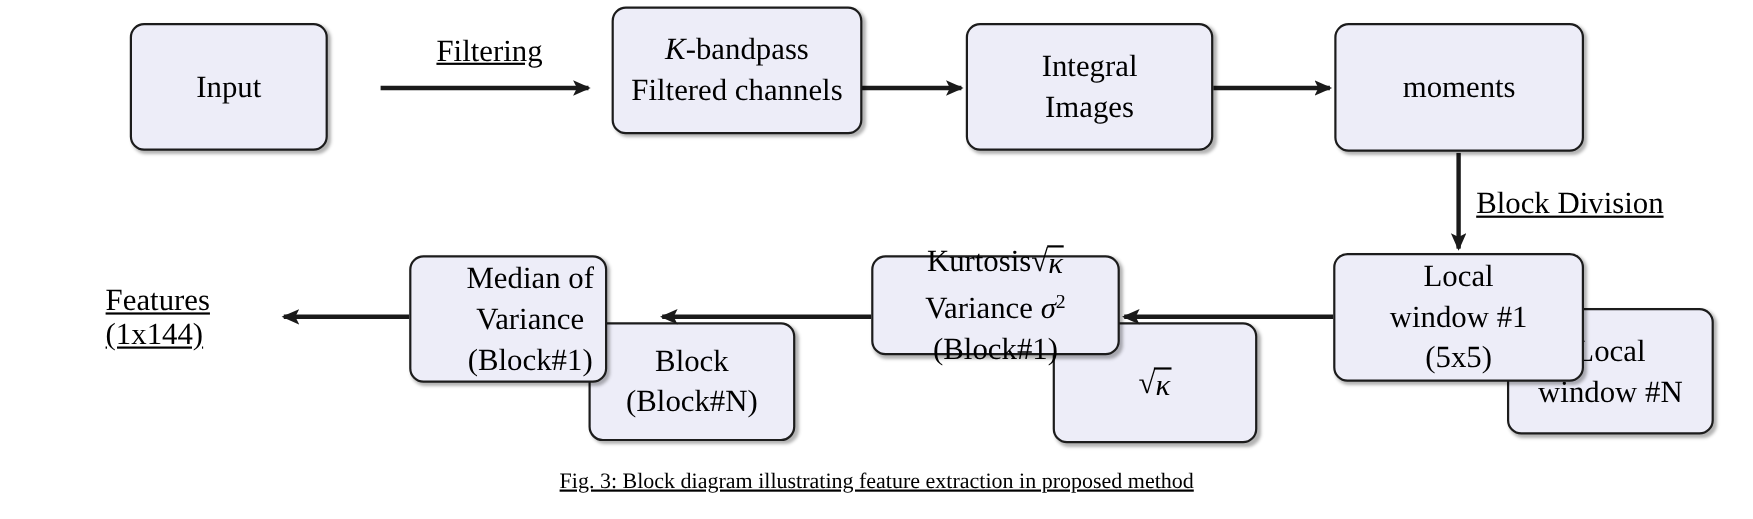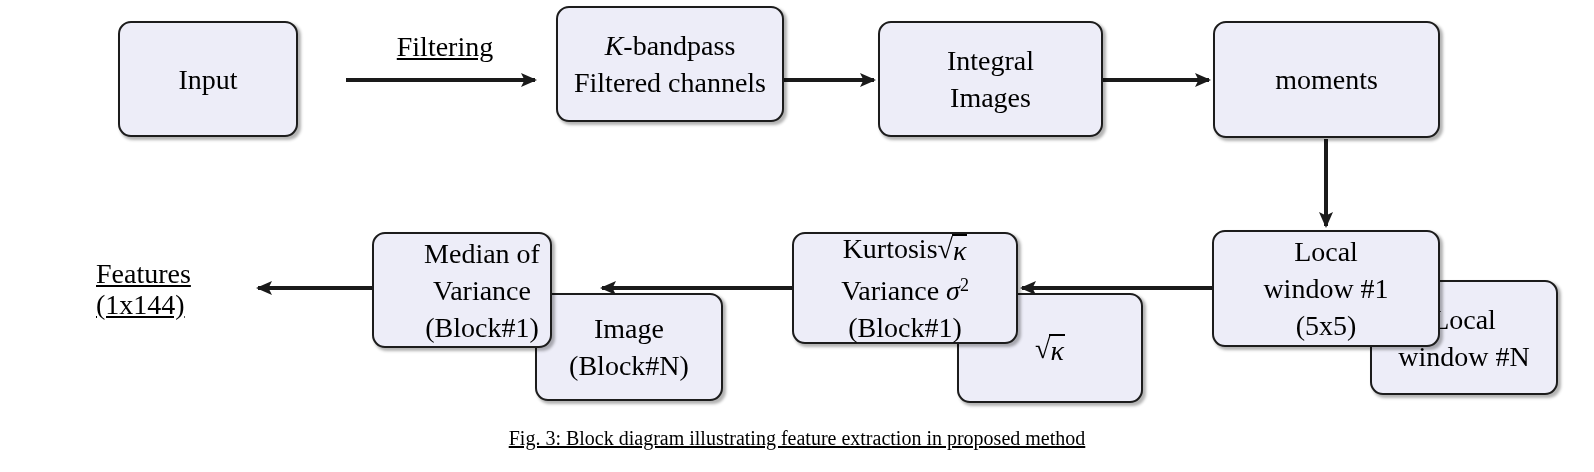--- a/index.html
+++ b/index.html
@@ -31,21 +31,21 @@
 
   
   #box-input   {left:118px;top:21px;width:180px;height:116px;}
   #box-bandpass{left:540px;top:6px;width:228px;height:116px;margin-left:16px;}
   #box-integral{left:878px;top:21px;width:225px;height:116px;}
   #box-moments {left:1213px;top:21px;width:227px;height:117px;}
 
   
   #box-local-front {left:1212px;top:230px;width:228px;height:117px;}
   #box-local-back  {left:1370px;top:280px;width:188px;height:115px;}
-  #box-kurt-front  {left:792px;top:232px;width:226px;height:112px;}
+  #box-kurt-front  {left:792px;top:232px;width:226px;height:91px;}
   #box-kurt-back   {left:957px;top:293px;width:186px;height:110px;}
   #box-median-front{left:372px;top:232px;width:180px;height:116px;padding-left:40px;}
   #box-median-back {left:535px;top:293px;width:188px;height:108px;}
 
   #lbl-filtering{left:370px;top:31px;width:150px;text-align:center;}
   #lbl-blockdiv{left:1342px;top:170px;}
   #lbl-features{left:96px;top:258px;line-height:31px;}
   #caption{left:0;top:422px;width:1594px;text-align:center;font-size:20px;z-index:4;}
 </style>
 </head>
@@ -89,21 +89,21 @@
   <div class="node back" id="box-local-back">
     <span>Local</span>
     <span>window #N</span>
   </div>
 
   <div class="node back" id="box-kurt-back">
     <span><span class="sqrt-sym">√</span><span class="rad-arg">κ</span></span>
   </div>
 
   <div class="node back" id="box-median-back">
-    <span>Image</span>
+    <span>Block</span>
     <span>(Block#N)</span>
   </div>
 
   <div class="node front" id="box-local-front">
     <span>Local</span>
     <span>window #1</span>
     <span>(5x5)</span>
   </div>
 
   <div class="node front" id="box-kurt-front">
@@ -112,20 +112,21 @@
     <span>(Block#1)</span>
   </div>
 
   <div class="node front" id="box-median-front">
     <span>Median of</span>
     <span>Variance</span>
     <span>(Block#1)</span>
   </div>
 
   <div class="lbl" id="lbl-filtering">Filtering</div>
+  <div class="lbl" id="lbl-blockdiv">Block Division</div>
   <div class="lbl" id="lbl-features">
     <span>Features</span><br>
     <span>(1x144)</span>
   </div>
 
   <div class="lbl" id="caption">Fig. 3: Block diagram illustrating feature extraction in proposed method</div>
 
 </div>
 
 </body></html>

